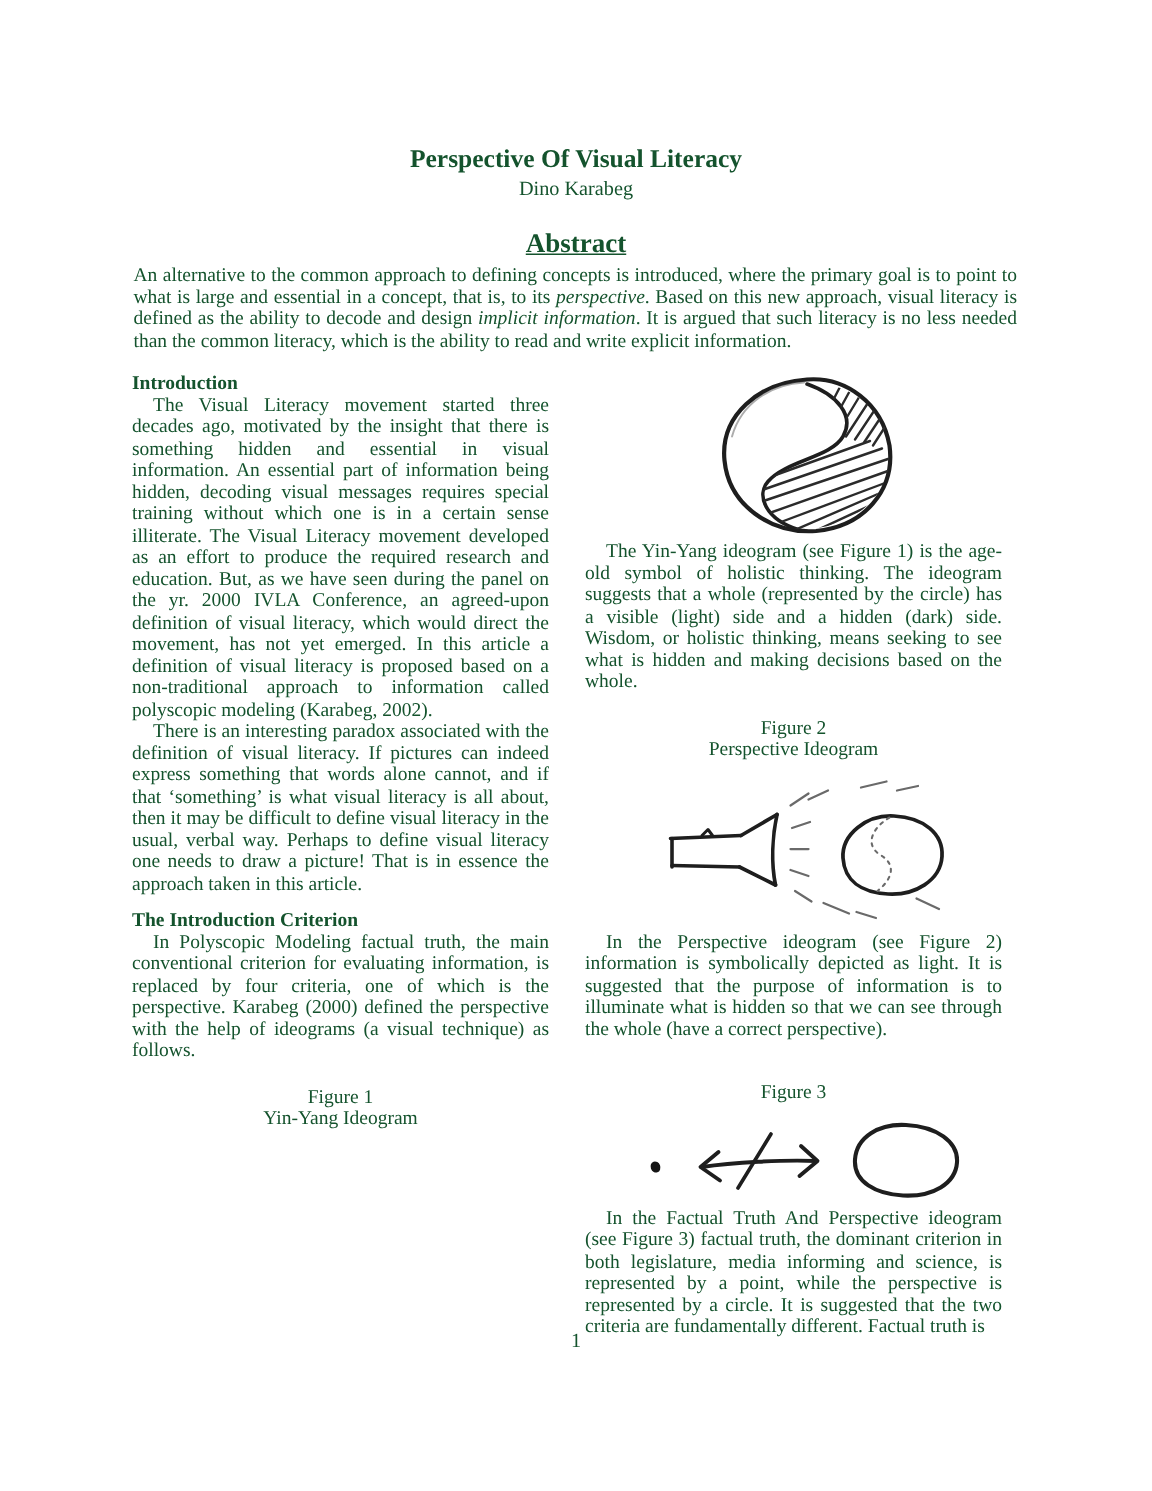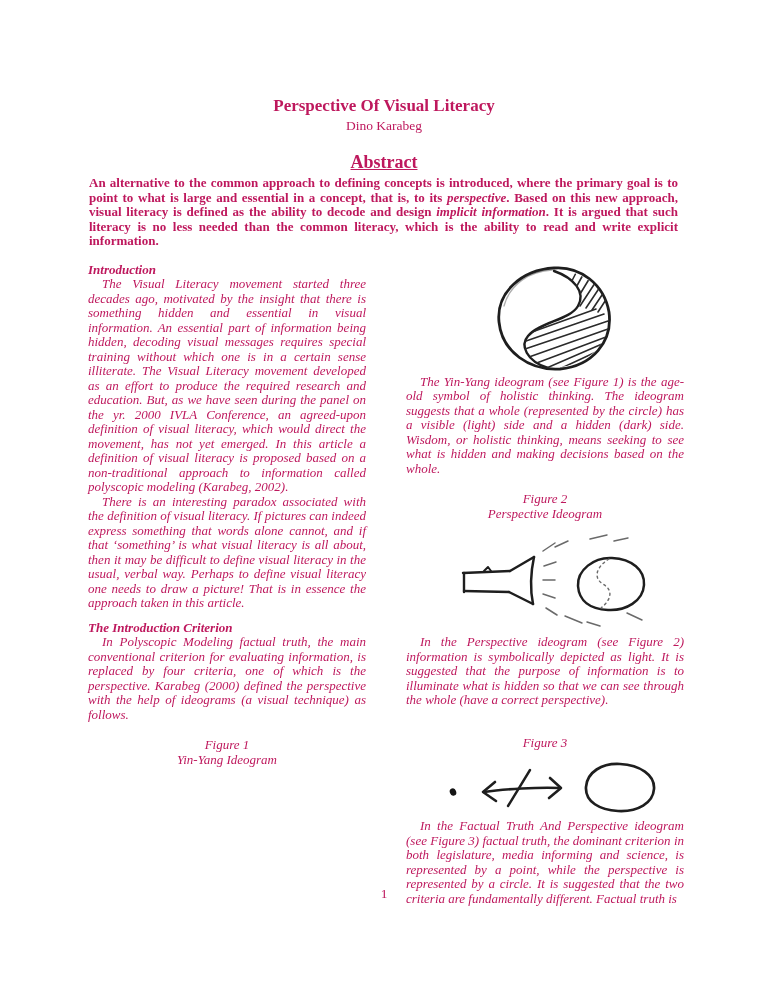--- a/index.html
+++ b/index.html
@@ -1,21 +1,21 @@
 <!DOCTYPE html>
 <html><head>
 <meta charset="utf-8">
 <style>
   html, body { margin: 0; padding: 0; background: #ffffff; }
   .page {
     position: relative;
     width: 768px;
     height: 994px;
     background: #ffffff;
-    color: #be185d;
+    color: #14532d;
     font-family: "Liberation Serif", serif;
     overflow: hidden;
   }
   .title {
     padding-top: 96px;
     text-align: center;
     font-size: 17px;
     line-height: 20px;
     font-weight: bold;
   }
@@ -30,28 +30,26 @@
     font-size: 18px;
     font-weight: bold;
     margin-top: 18px;
     text-decoration: underline;
   }
   .abstract {
     margin: 3px 90px 0 89px;
     font-size: 13px;
     line-height: 14.6px;
     text-align: justify;
-    font-weight: bold;
   }
   .abstract .it { font-style: italic; }
   .columns {
     display: flex;
-    gap: 40px;
+    gap: 24px;
     margin: 14px 0 0 88px;
-    font-style: italic;
   }
   .col { width: 278px; }
   .sect-head {
     font-size: 13px;
     line-height: 14.5px;
     font-weight: bold;
     margin: 0;
   }
   .sect-head.second { margin-top: 10px; }
   p.body {

